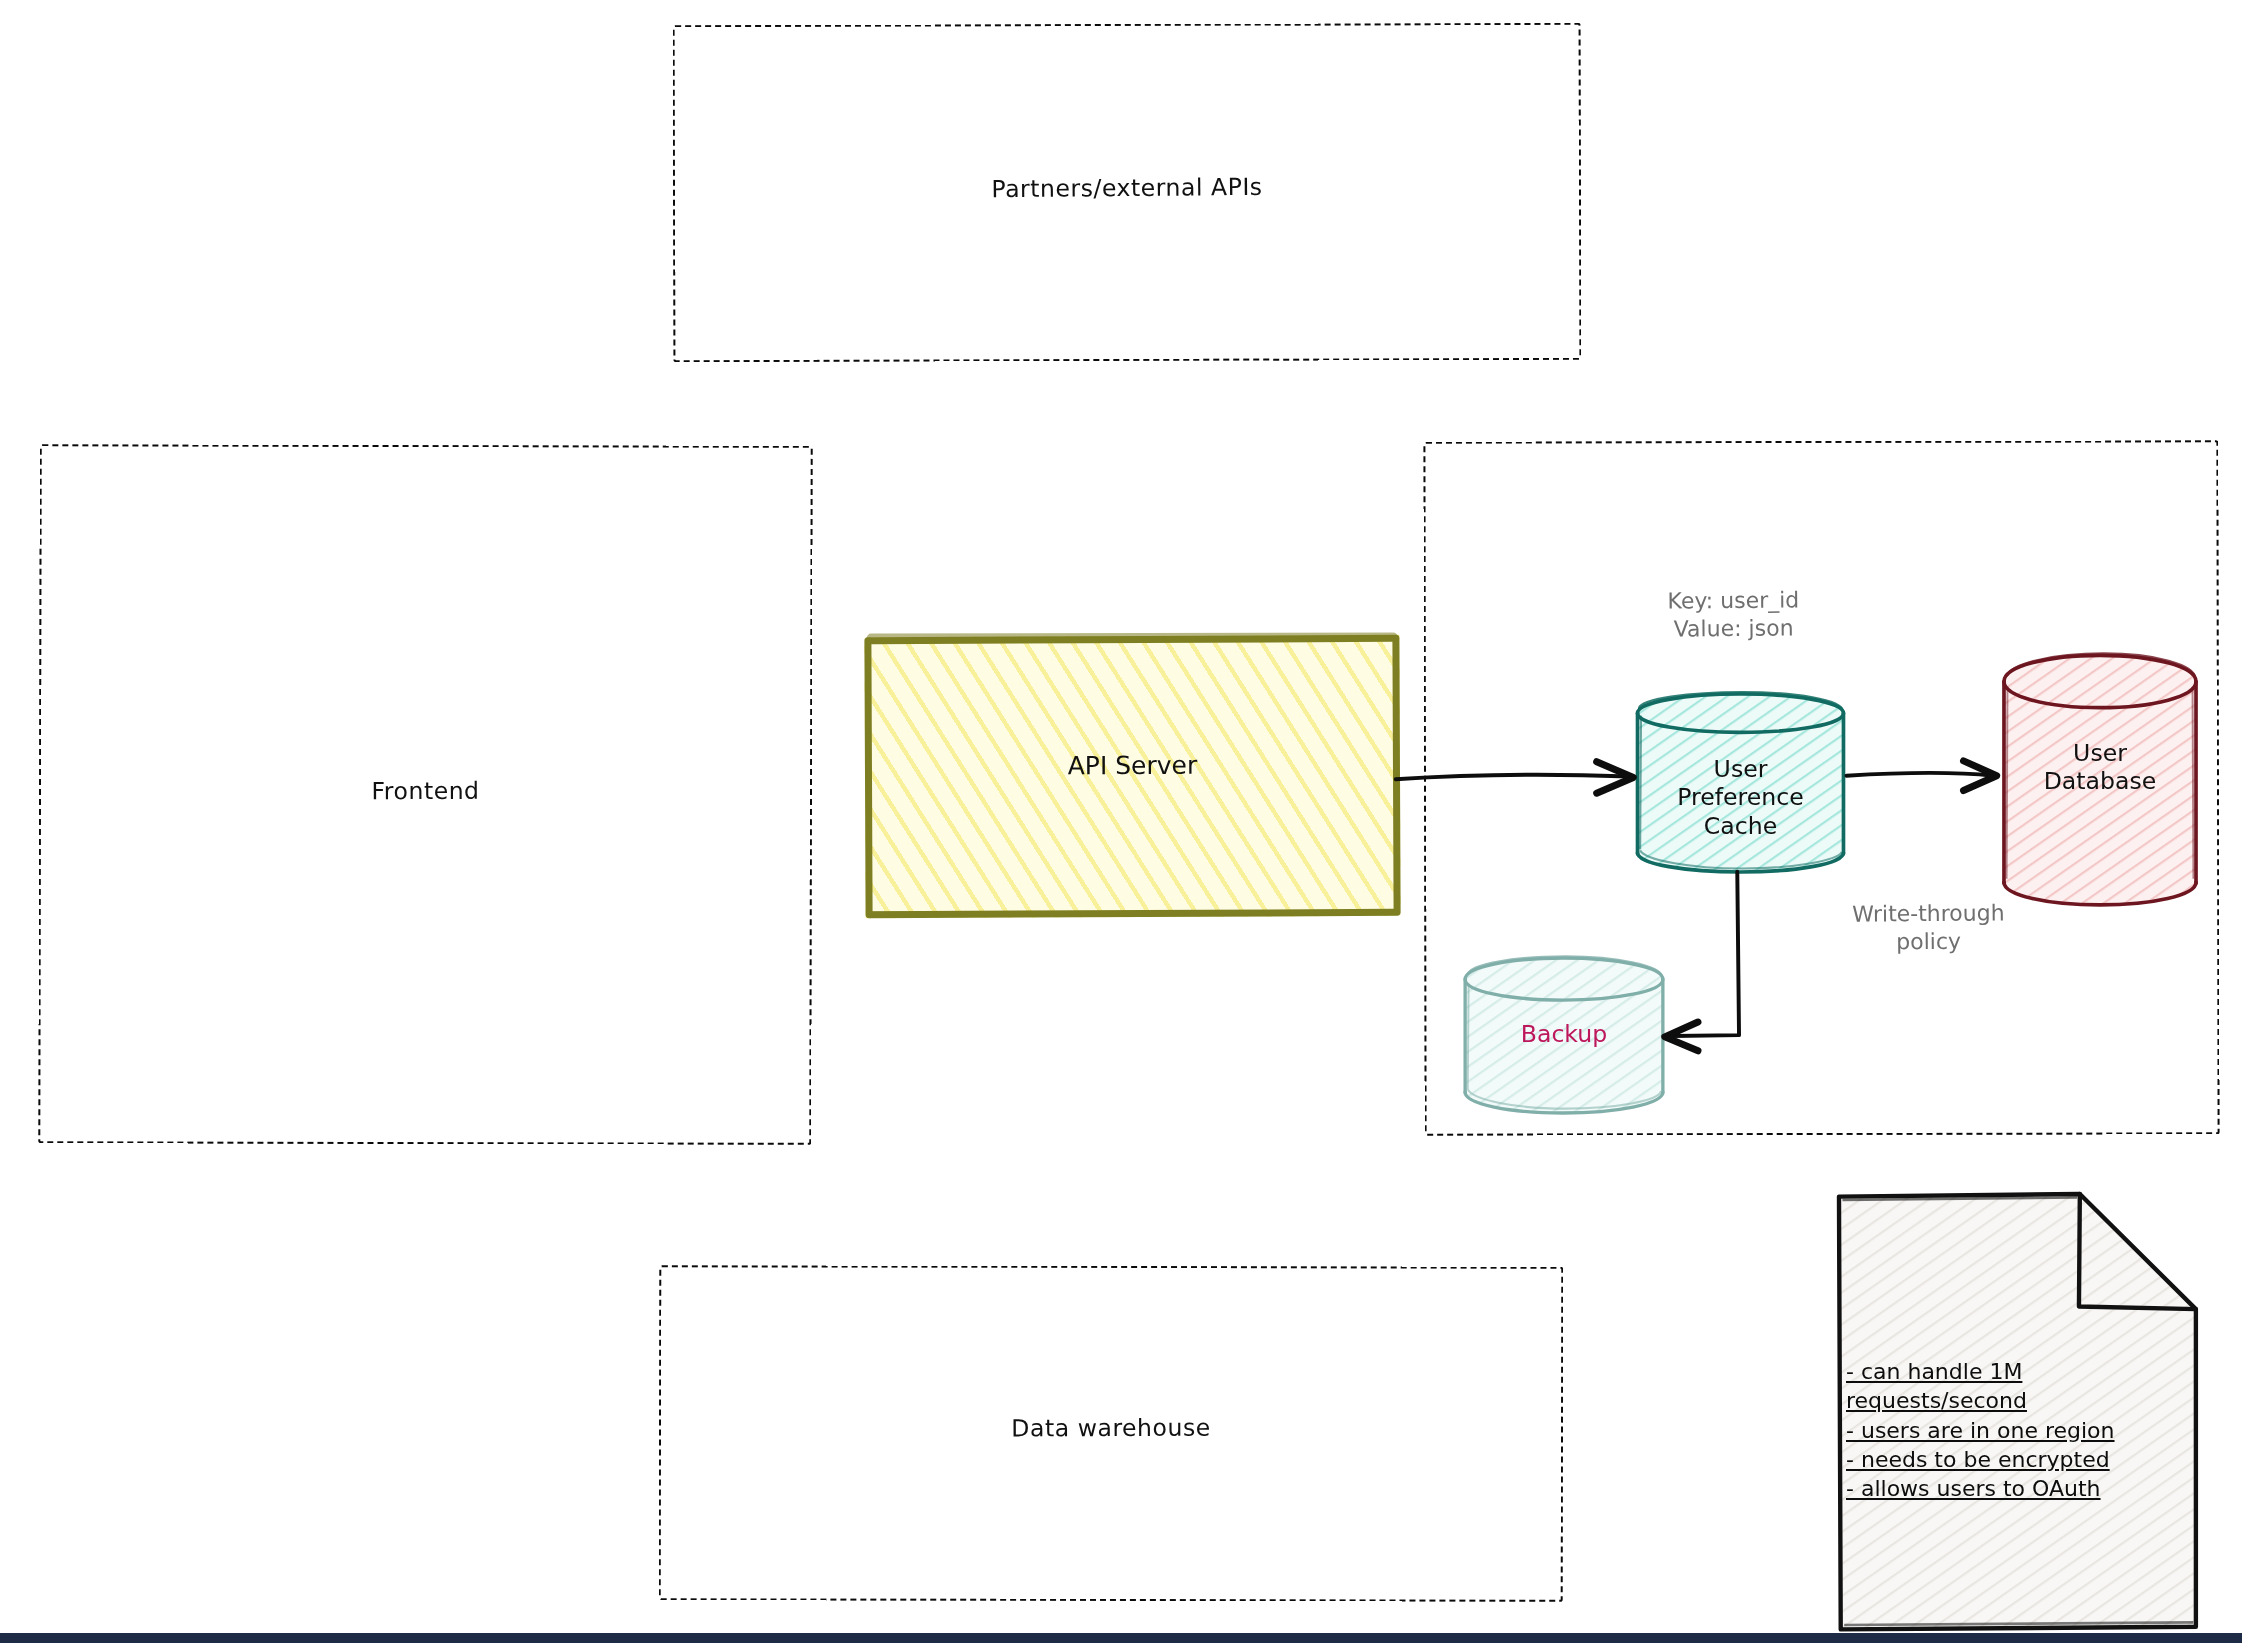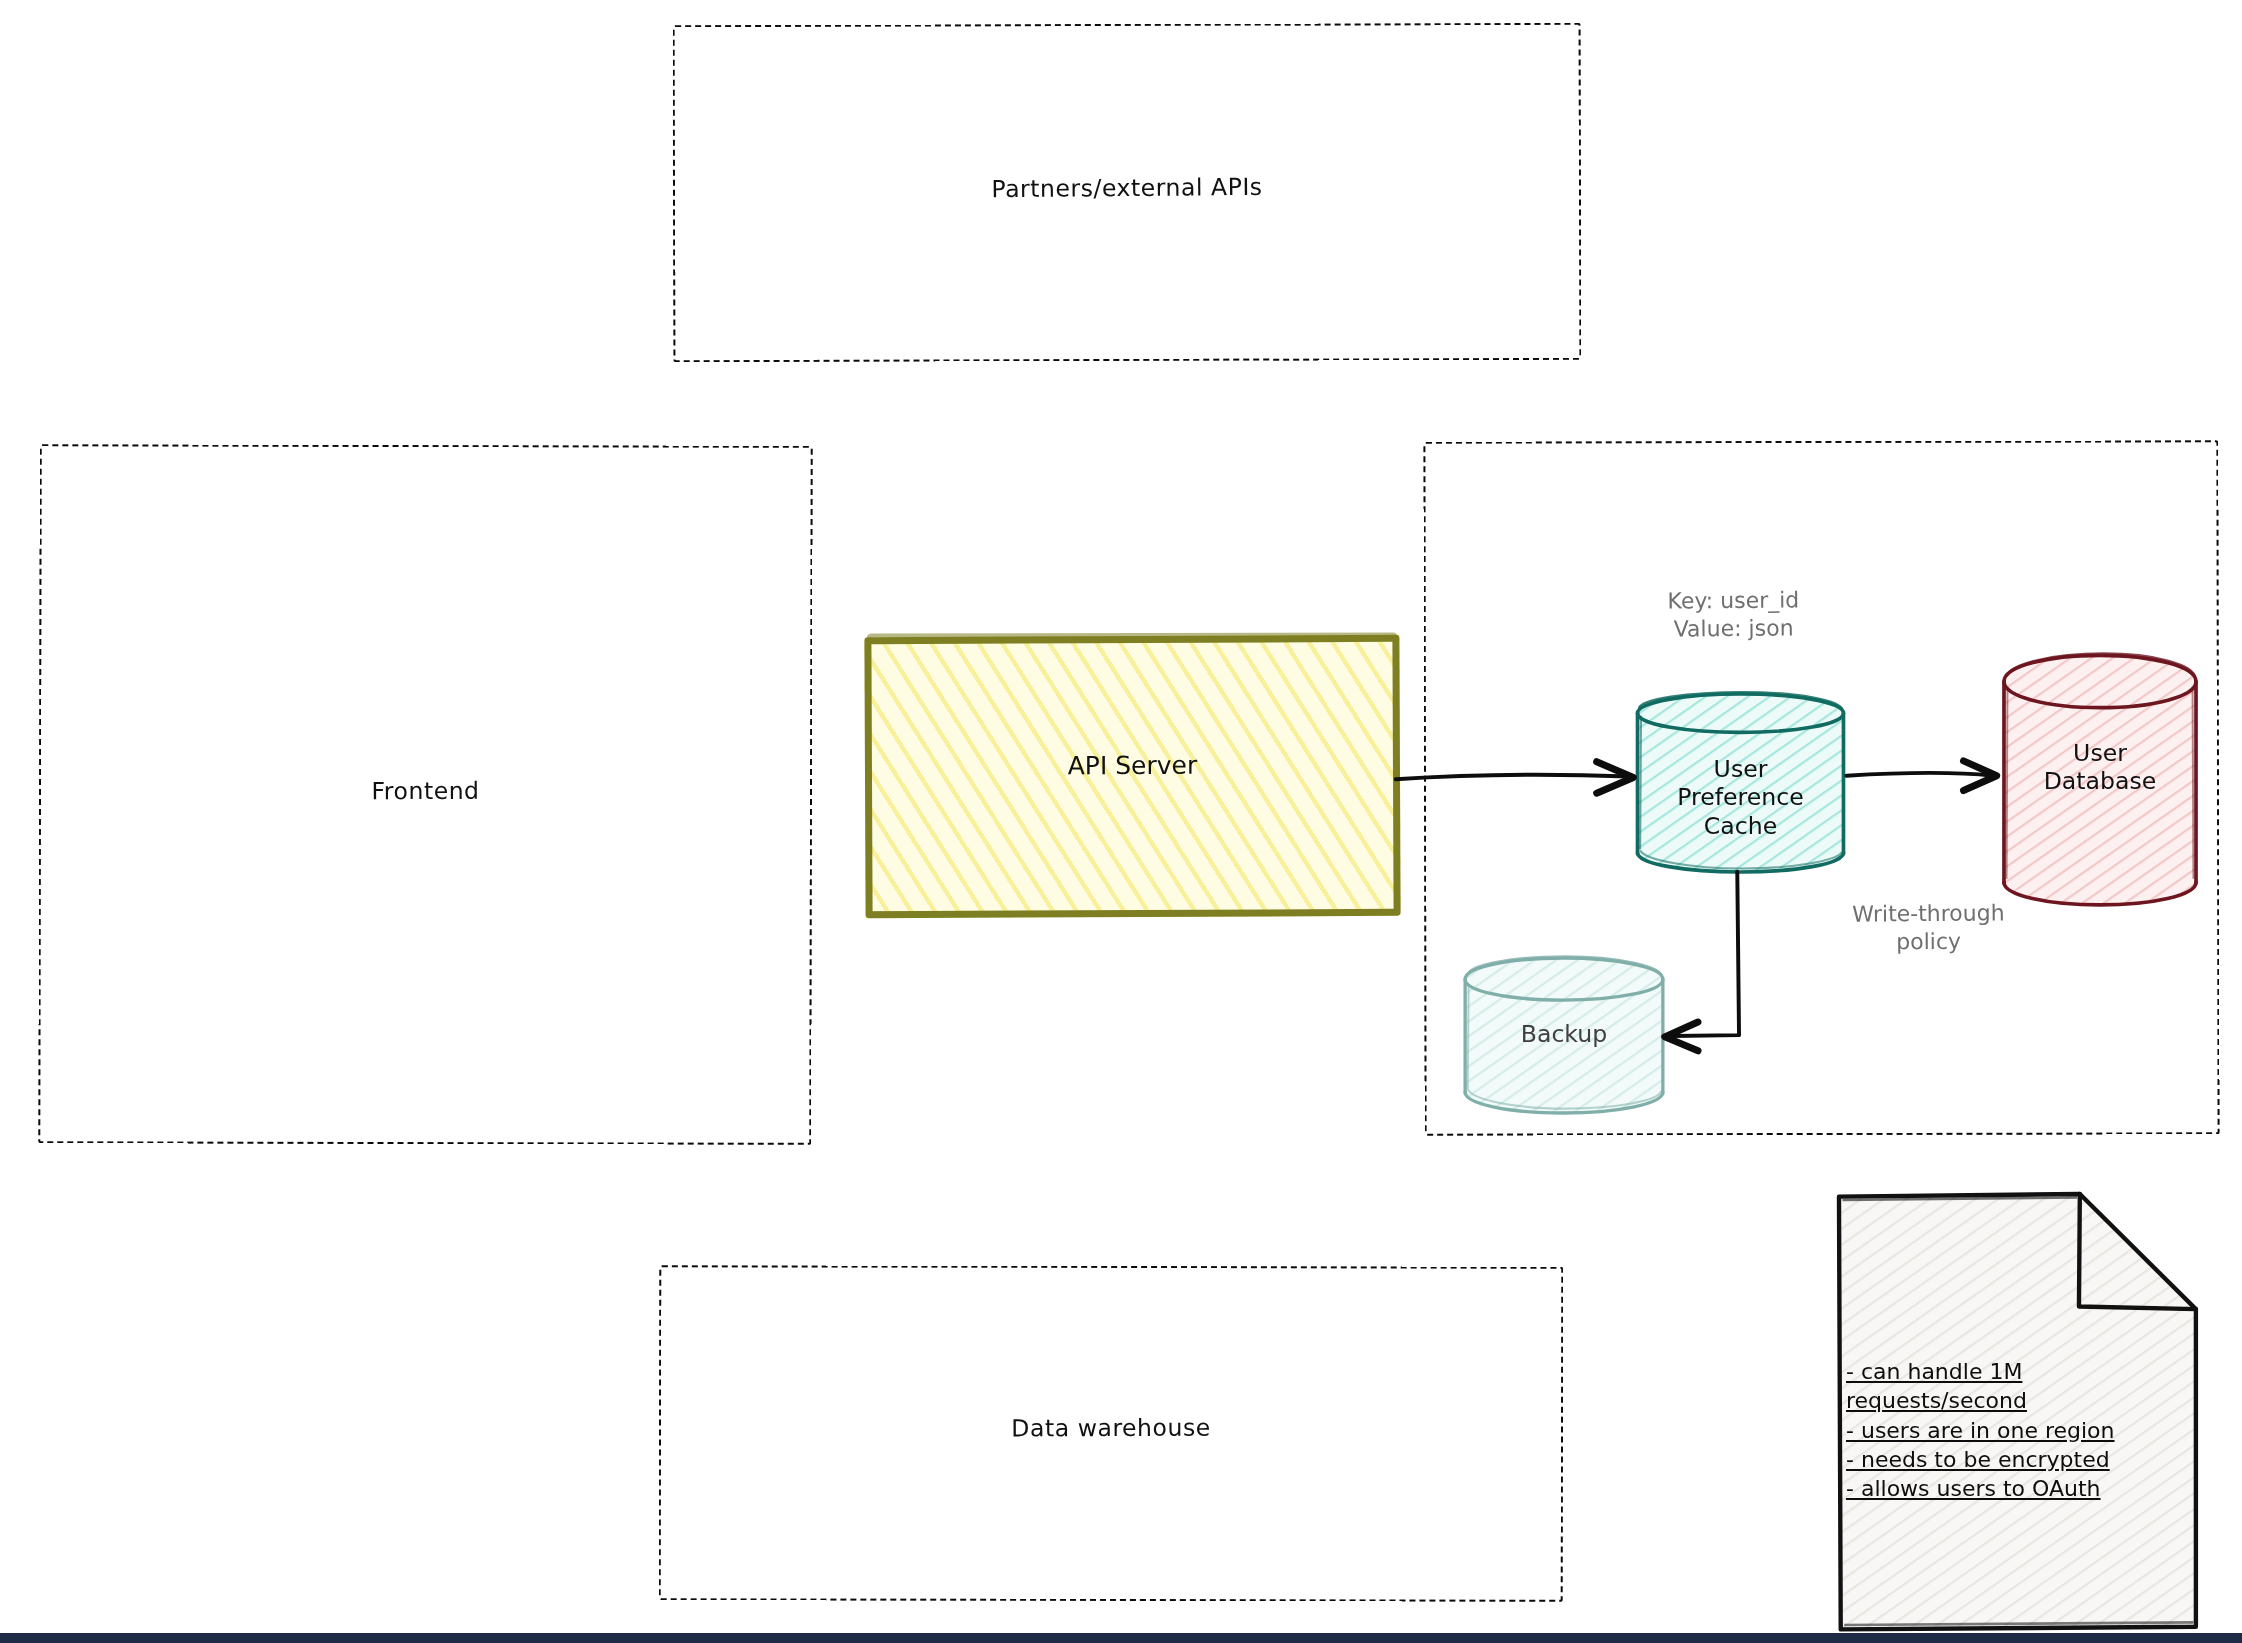--- a/index.html
+++ b/index.html
@@ -227,21 +227,21 @@
         <path d="M7,30 L7,160 C7,174 58,184 119,184 C180,184 233,174 233,160 L233,30 Z" fill="url(#hatchPale)"></path>
         <ellipse cx="119" cy="30" rx="112" ry="24" fill="url(#hatchPale)"></ellipse>
         <path d="M7,31 C7,17 58,7 119,7 C180,7 233,17 233,31 C233,45 180,55 119,55 C58,55 7,45 7,31 Z" fill="none" stroke="#80aea9" stroke-width="3.8" stroke-linecap="round"></path>
         <path d="M10,25 C14,14 62,5 122,5 C182,5 231,16 232,28" fill="none" stroke="#80aea9" stroke-width="2.6" opacity="0.8"></path>
         <path d="M7,31 L7,161" fill="none" stroke="#80aea9" stroke-width="3.8" stroke-linecap="round"></path>
         <path d="M233,31 L233,161" fill="none" stroke="#80aea9" stroke-width="3.8" stroke-linecap="round"></path>
         <path d="M11,36 L10,157" fill="none" stroke="#80aea9" stroke-width="2.2" opacity="0.55"></path>
         <path d="M7,160 C7,174 58,184 119,184 C180,184 233,174 233,160" fill="none" stroke="#80aea9" stroke-width="3.8" stroke-linecap="round"></path>
         <path d="M10,157 C16,169 64,179 122,179 C180,179 228,170 231,159" fill="none" stroke="#80aea9" stroke-width="2.4" opacity="0.55"></path>
       </svg>
-      <div class="cyl-label" style="top:68px; font-size:23.6px; color:#404040;">Backup</div>
+      <div class="cyl-label" style="top:68px; font-size:23.6px; color:#be185d;">Backup</div>
     </div>
 
     <div class="annot" style="left:1620px; top:587px; width:227px;">Key: user_id
 Value: json</div>
 
     <div class="annot" style="left:1806px; top:900px; width:245px;">Write-through
 policy</div>
 
     <svg class="arrow-layer" viewBox="0 0 2568 1882">
 

